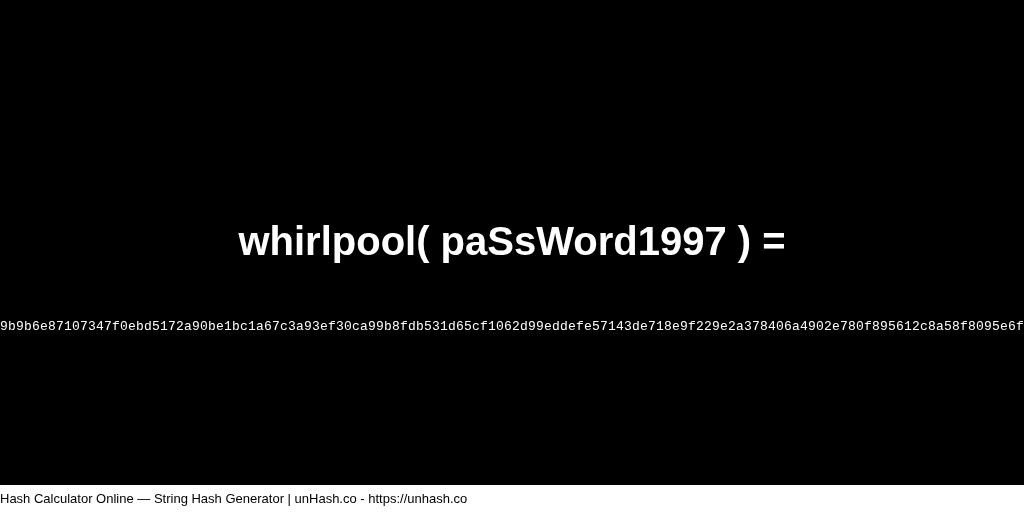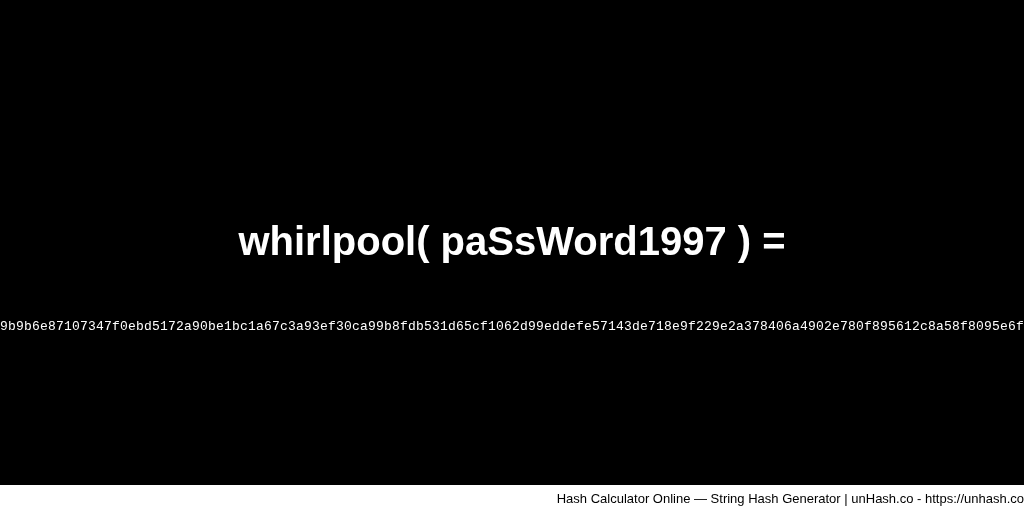--- a/index.html
+++ b/index.html
@@ -43,21 +43,21 @@
       font-family: Liberation Mono, monospace;
       letter-spacing: 0.2px;
     }
     .footer {
       position: absolute;
       bottom: 0;
       left: 0;
       right: 0;
       background: #ffffff;
       color: #000000;
-      text-align: right;
+      text-align: left;
       font-size: 13px;
       padding: 6px 0;
       font-family: Arial, Helvetica, sans-serif;
     }
   </style>
 </head>
 <body>
 
 <div class="main-content">
   <div class="hash-expression">whirlpool( paSsWord1997 ) =</div>

